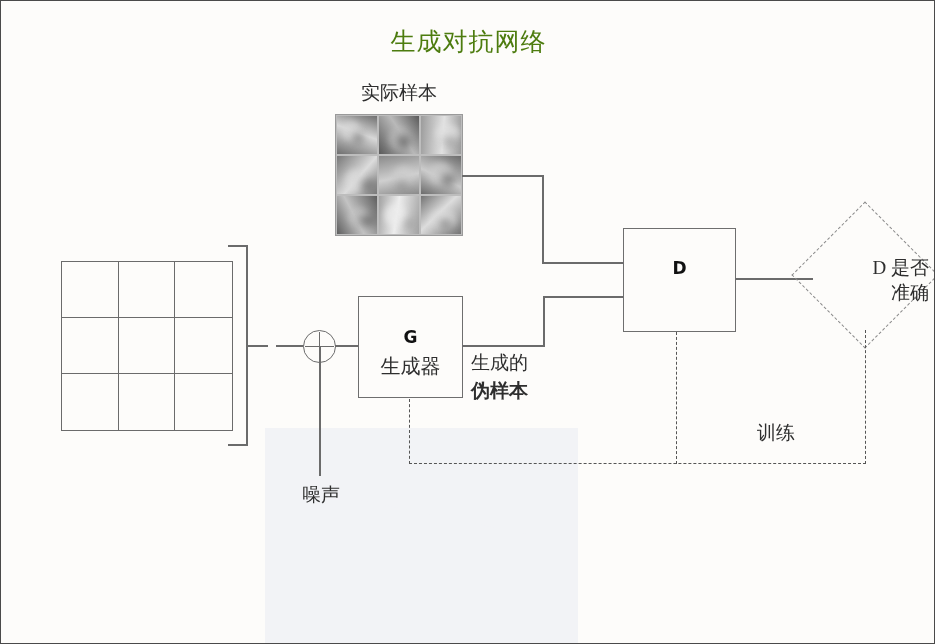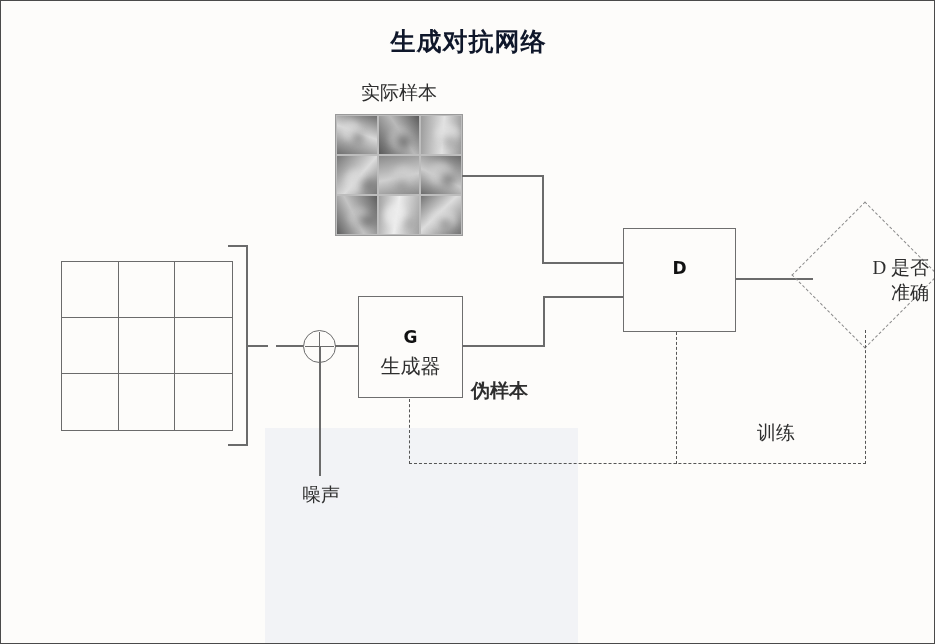--- a/index.html
+++ b/index.html
@@ -46,24 +46,24 @@
     clip-path: polygon(0% 0%, 100% 30%, 100% 100%, 0% 100%);
   }
   
   #title {
     position: absolute;
     left: 0;
     top: 24px;
     width: 935px;
     text-align: center;
     font-family: "DejaVu Sans", "Liberation Sans", sans-serif;
-    font-weight: bold;
+    font-weight: normal;
     font-size: 25px;
     letter-spacing: 1px;
-    color: #0f172a;
+    color: #4d7c0f;
   }
   
   .lbl {
     position: absolute;
     font-size: 19px;
     color: #2e2e2e;
     white-space: pre;
     line-height: 1.25;
   }
   
@@ -279,20 +279,21 @@
   <div class="vline" style="left:318px; top:345px; height:130px;"></div>
   <div class="lbl" style="left:288px; top:482px; width:64px; text-align:center;">噪声</div>
 
   <div class="hline" style="left:334px; top:344px; width:24px;"></div>
 
   <div class="box" style="left:357px; top:295px; width:105px; height:102px;">
     <div class="box-inner box-letter" style="top:30px;">G</div>
     <div class="box-inner box-name" style="top:56px;">生成器</div>
   </div>
 
+  <div class="lbl" style="left:470px; top:350px; width:100px;">生成的</div>
   <div class="lbl" style="left:470px; top:378px; width:100px;font-weight:bold;">伪样本</div>
 
   <div class="hline" style="left:461px; top:344px; width:83px;"></div>
   <div class="vline" style="left:542px; top:295px; height:50px;"></div>
   <div class="hline" style="left:542px; top:295px; width:81px;"></div>
 
   <div class="box" style="left:622px; top:227px; width:113px; height:104px;">
     <div class="box-inner box-letter" style="top:29px;">D</div>
   </div>
 

